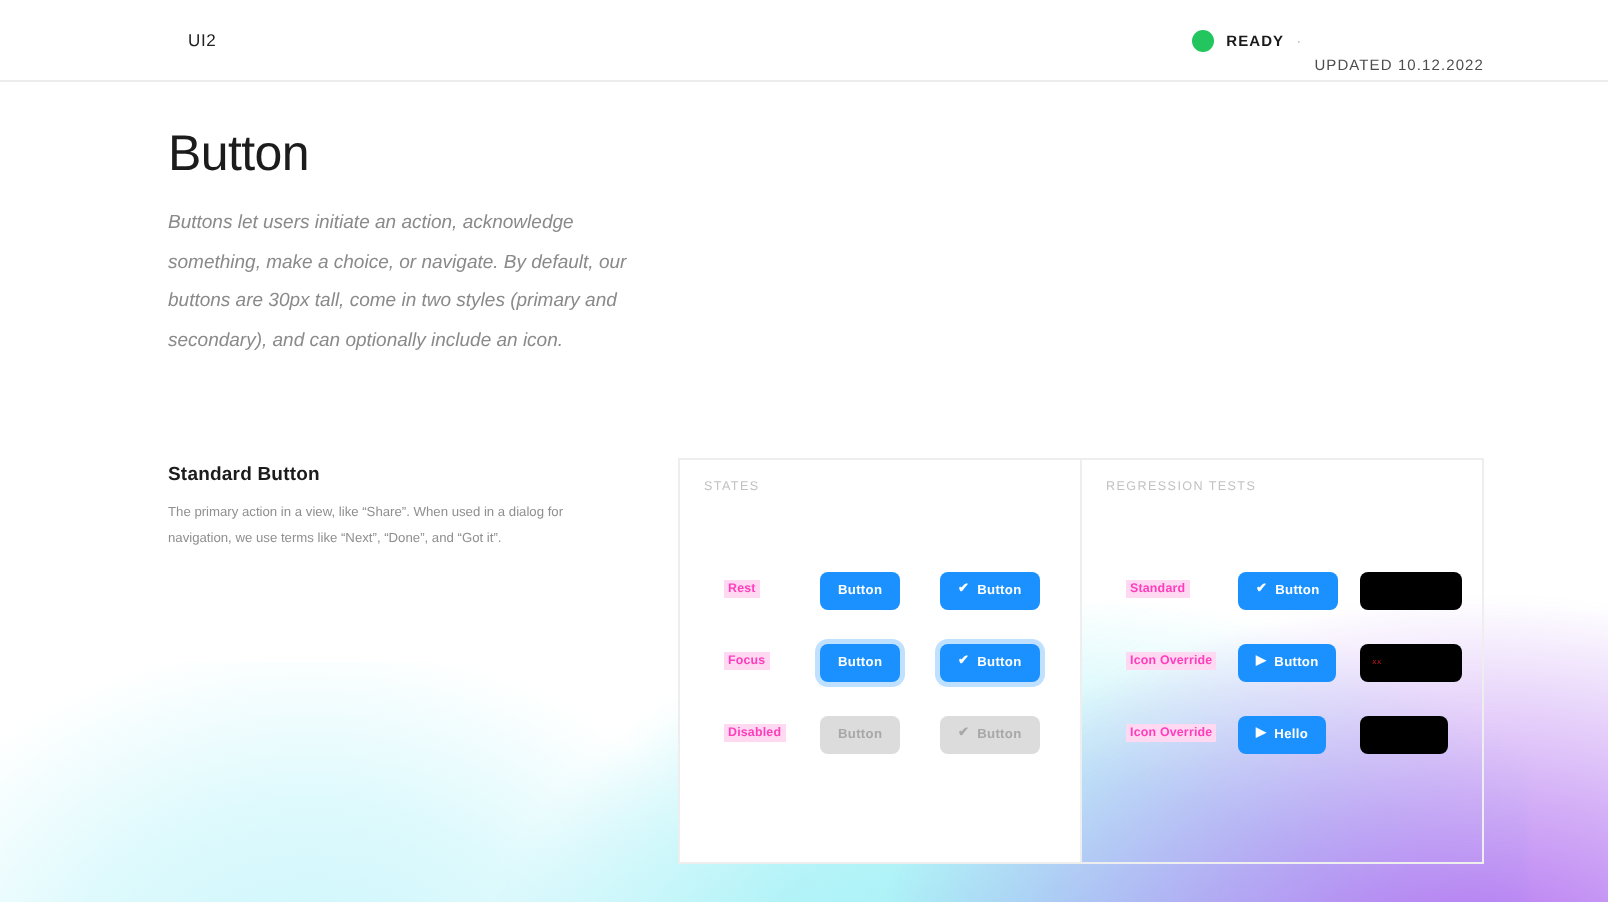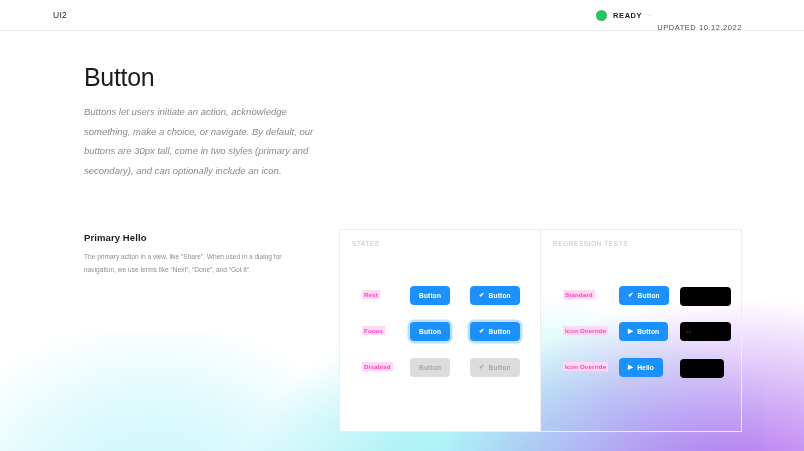--- a/index.html
+++ b/index.html
@@ -59,25 +59,25 @@
     width: 300px;
     height: 190px;
     background: radial-gradient(ellipse at 50% 80%, rgba(196,246,252,0.9) 0%, rgba(196,246,252,0) 70%);
   }
 
   
   .topbar {
     position: absolute;
     left: 0; top: 0;
     width: 804px;
-    height: 31px;
+    height: 41px;
     display: flex;
     align-items: center;
     justify-content: space-between;
-    padding: 0 62px 0 53px;
+    padding: 0 62px 0 94px;
     border-bottom: 1px solid #ececec;
     background: #fff;
     z-index: 3;
   }
   .topbar-left {
     font-size: 8.5px;
     letter-spacing: 0.3px;
     color: #222;
   }
   .topbar-right {
@@ -275,21 +275,21 @@
     <span class="updated-label">UPDATED 10.12.2022</span>
   </div>
 </div>
 
 <div class="content">
 
   <h1 class="page-title">Button</h1>
   <p class="page-desc">Buttons let users initiate an action, acknowledge something, make a choice, or navigate. By default, our buttons are 30px tall, come in two styles (primary and secondary), and can optionally include an icon.</p>
 
   <div class="section-blurb">
-    <h2>Primary Hello</h2>
+    <h2>Standard Button</h2>
     <p>The primary action in a view, like “Share”. When used in a dialog for navigation, we use terms like “Next”, “Done”, and “Got it”.</p>
   </div>
 
   <div class="panel" id="panel-states">
     <div class="panel-title">STATES</div>
     <div class="rows">
 
       <div class="row">
         <span class="row-label">Rest</span>
         <span class="cell-a">

